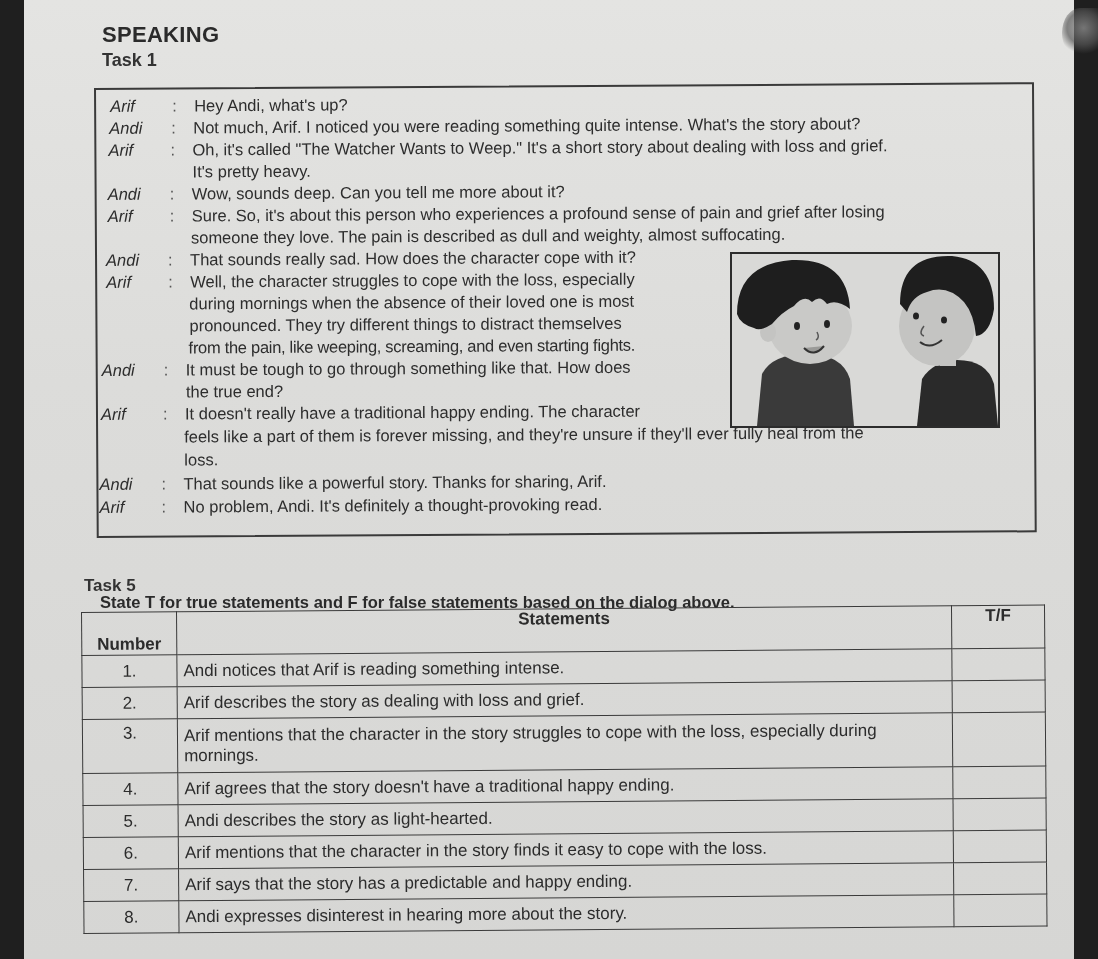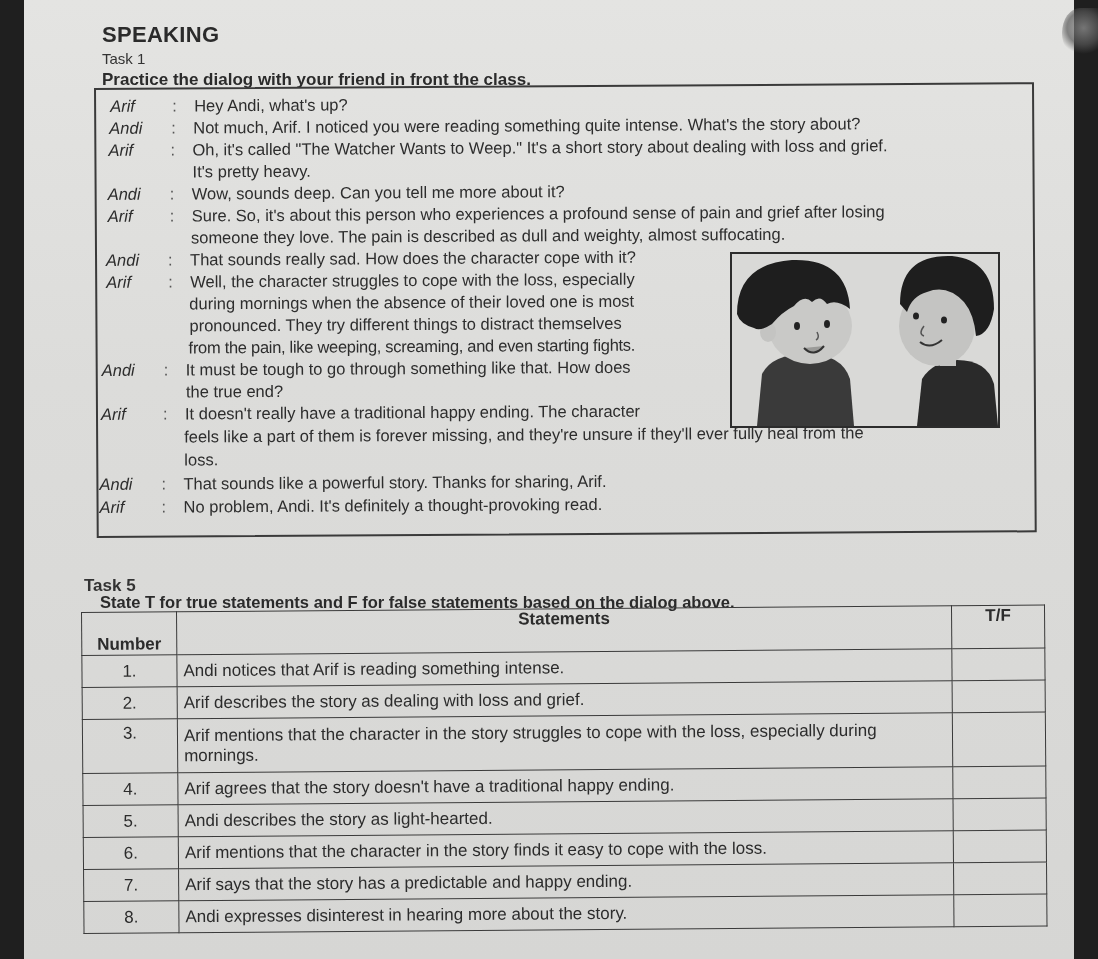--- a/index.html
+++ b/index.html
@@ -16,21 +16,21 @@
       margin-left: 24px;
     }
     .dark-edge-blob {
       position: absolute; left: 1062px; top: 8px; width: 36px; height: 50px;
       border-radius: 50% 0 0 50%;
       background: radial-gradient(circle at 60% 40%, #9a9a9a 0%, #555 45%, transparent 70%);
       opacity: 0.7;
     }
     .abs { position: absolute; }
     .h-speaking { left: 78px; top: 22px; font-size: 22px; font-weight: bold; color: #2b2b2b; letter-spacing: 0.3px; }
-    .h-task1 { left: 78px; top: 50px; font-size: 15px; font-weight: normal; color: #333; }
+    .h-task1 { left: 78px; top: 50px; font-size: 18px; font-weight: bold; color: #333; }
     .h-instr1 { left: 78px; top: 70px; font-size: 17px; font-weight: bold; color: #2b2b2b; }
 
     .dialog-box {
       position: absolute; left: 70px; top: 88px; width: 936px; height: 446px;
       border: 2px solid #3a3a3a; transform: rotate(-0.35deg); transform-origin: 0 0;
     }
     .line {
       position: absolute; font-size: 16.5px; line-height: 21px; color: #2d2d2d; white-space: nowrap;
     }
     .speaker { position: absolute; width: 60px; font-style: italic; }
@@ -60,21 +60,20 @@
     th.num-h { text-align: center; vertical-align: bottom; padding-bottom: 6px; width: 82px; }
     th.stmt-h { text-align: center; vertical-align: top; padding-top: 10px; padding-left: 120px; }
     th.tf-h { text-align: center; vertical-align: top; padding-top: 4px; }
   </style>
 </head>
 <body>
 
 <div class="page">
   <div class="abs h-speaking">SPEAKING</div>
   <div class="abs h-task1">Task 1</div>
-  <div class="abs h-instr1">Practice the dialog with your friend in front the class.</div>
 
   <div class="dialog-box">
 
     <div class="line" style="left:14px; top:6px;">
       <span class="speaker">Arif</span>
       <span class="colon">:</span>
       <span class="text">Hey Andi, what's up?</span>
     </div>
 
     <div class="line" style="left:13px; top:28px;">

